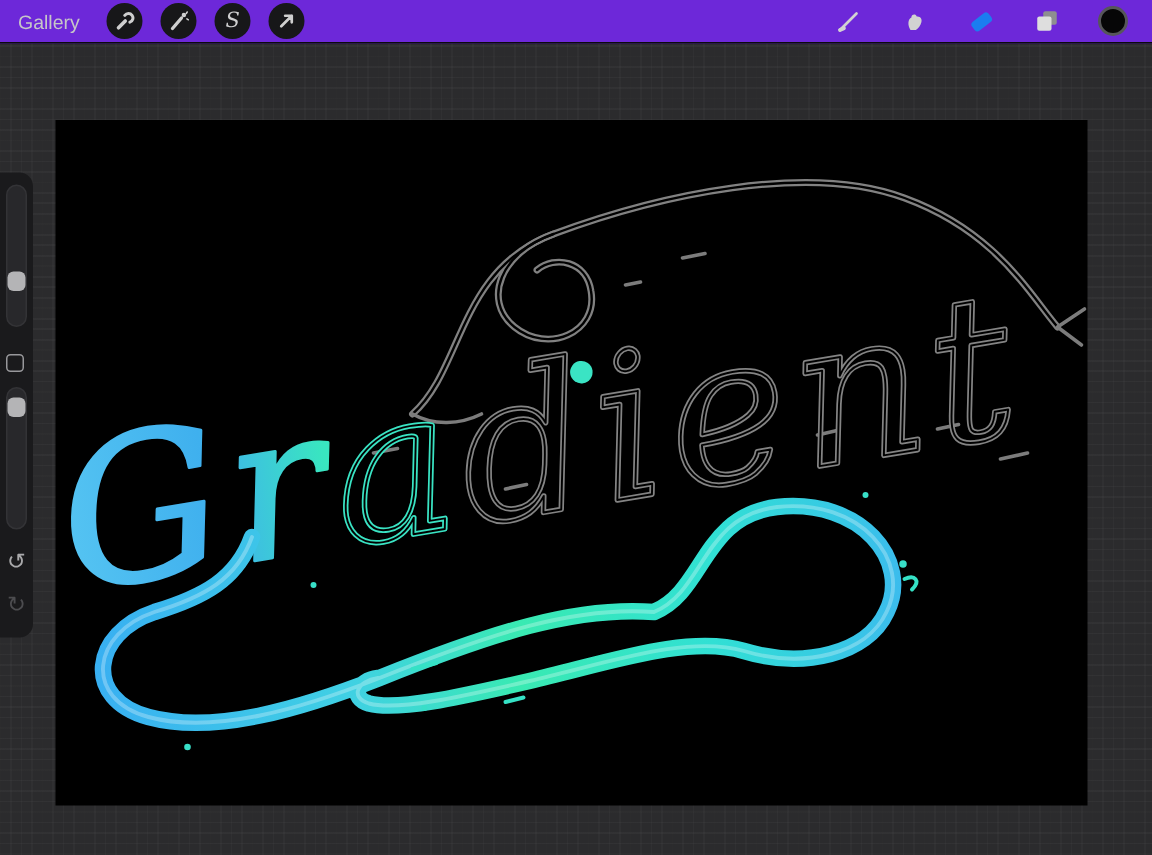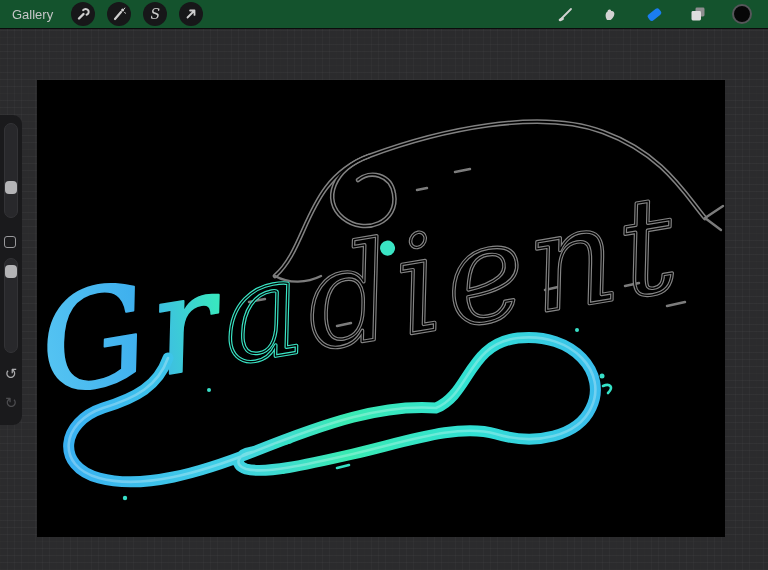--- a/index.html
+++ b/index.html
@@ -9,21 +9,21 @@
     background-color:#2b2b2d;
     background-image:
       repeating-linear-gradient(0deg, rgba(255,255,255,0.03) 0 1px, transparent 1px 7px),
       repeating-linear-gradient(90deg, rgba(255,255,255,0.025) 0 1px, transparent 1px 7px),
       repeating-linear-gradient(0deg, rgba(0,0,0,0.10) 0 1px, transparent 1px 28px),
       repeating-linear-gradient(90deg, rgba(0,0,0,0.10) 0 1px, transparent 1px 28px);
   }
   
   .topbar{
     position:absolute;top:0;left:0;width:768px;height:28px;
-    background:#14532d;border-bottom:1px solid #0b0b0c;
+    background:#6d28d9;border-bottom:1px solid #0b0b0c;
     display:flex;align-items:center;z-index:10;
   }
   .gallery-btn{color:#c6c6c8;font-size:13px;padding:0 6px 0 12px;cursor:default;}
   .tbtn{
     width:24px;height:24px;border-radius:50%;background:#171719;
     margin-left:12px;display:flex;align-items:center;justify-content:center;flex:0 0 auto;
   }
   .tbtn svg{display:block;}
   .right-group{margin-left:auto;display:flex;align-items:center;gap:20px;padding-right:14px;}
   .rbtn{width:24px;height:24px;display:flex;align-items:center;justify-content:center;}

